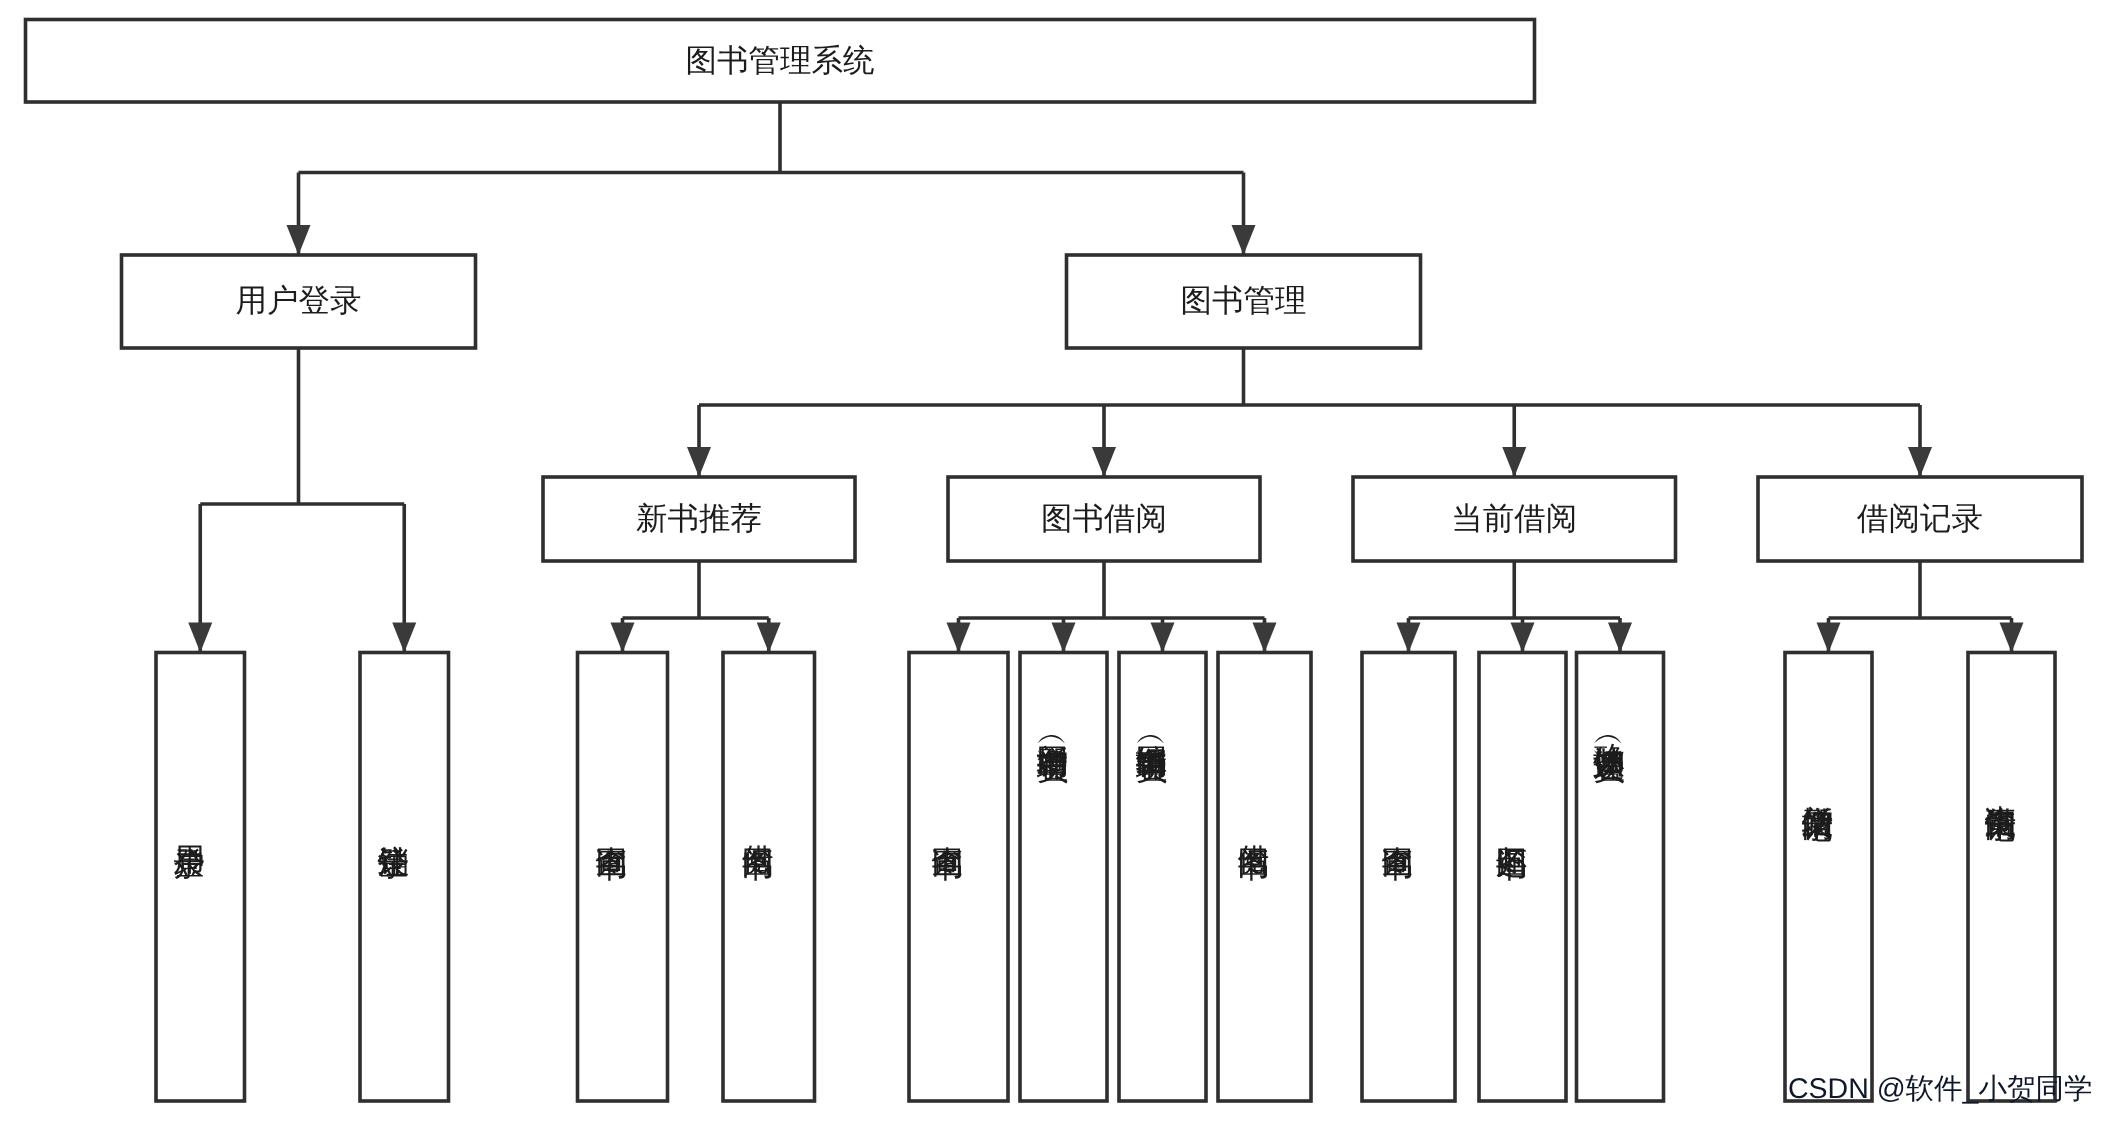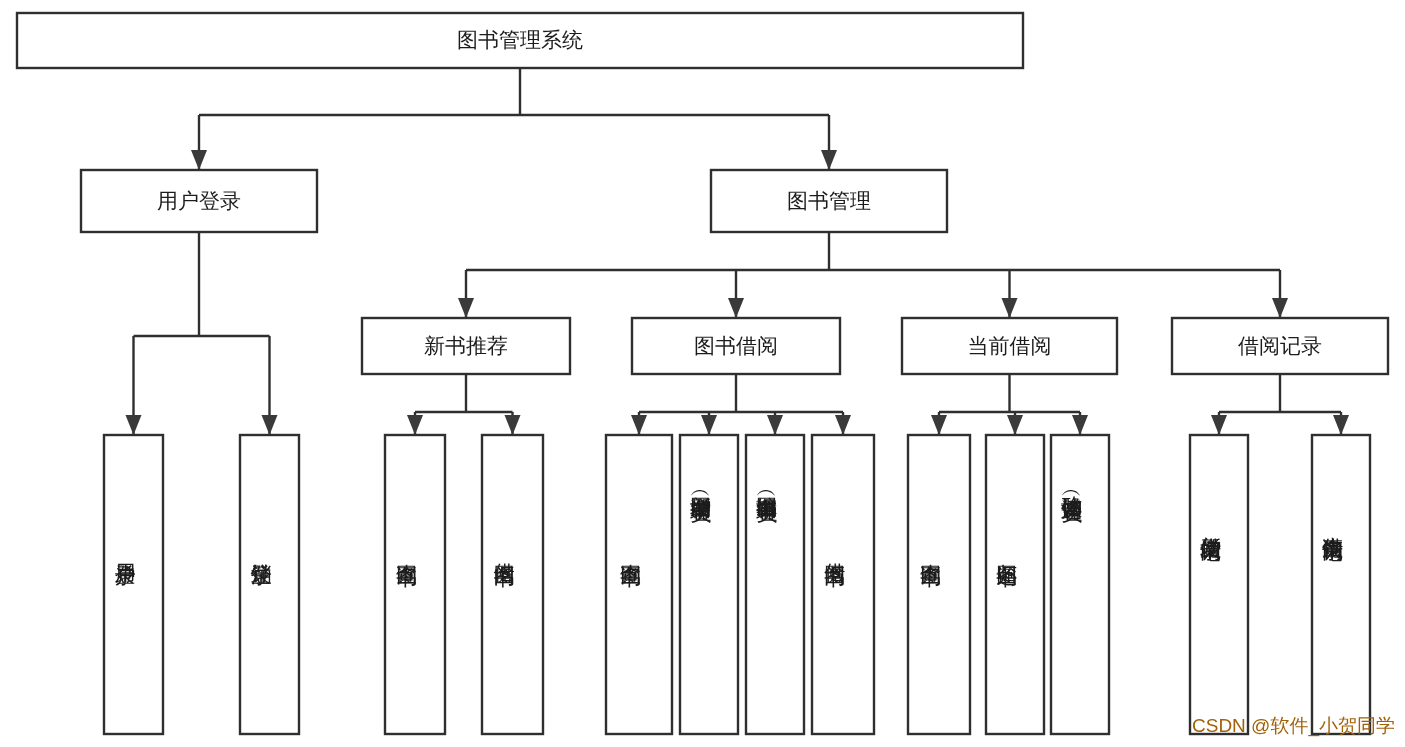--- a/index.html
+++ b/index.html
@@ -57,21 +57,21 @@
     writing-mode: vertical-rl;
     text-orientation: upright;
     text-anchor: middle;
     white-space: pre;
     letter-spacing: 1px;
   }
   .watermark {
     position: absolute;
     font-family: "Liberation Sans", "DejaVu Sans", sans-serif;
     font-size: 19px;
-    color: #a16207;
+    color: #0f172a;
     left: 1192px;
     top: 713px;
     white-space: nowrap;
     pointer-events: none;
     user-select: none;
   }
 </style>
 </head>
 <body>
 

